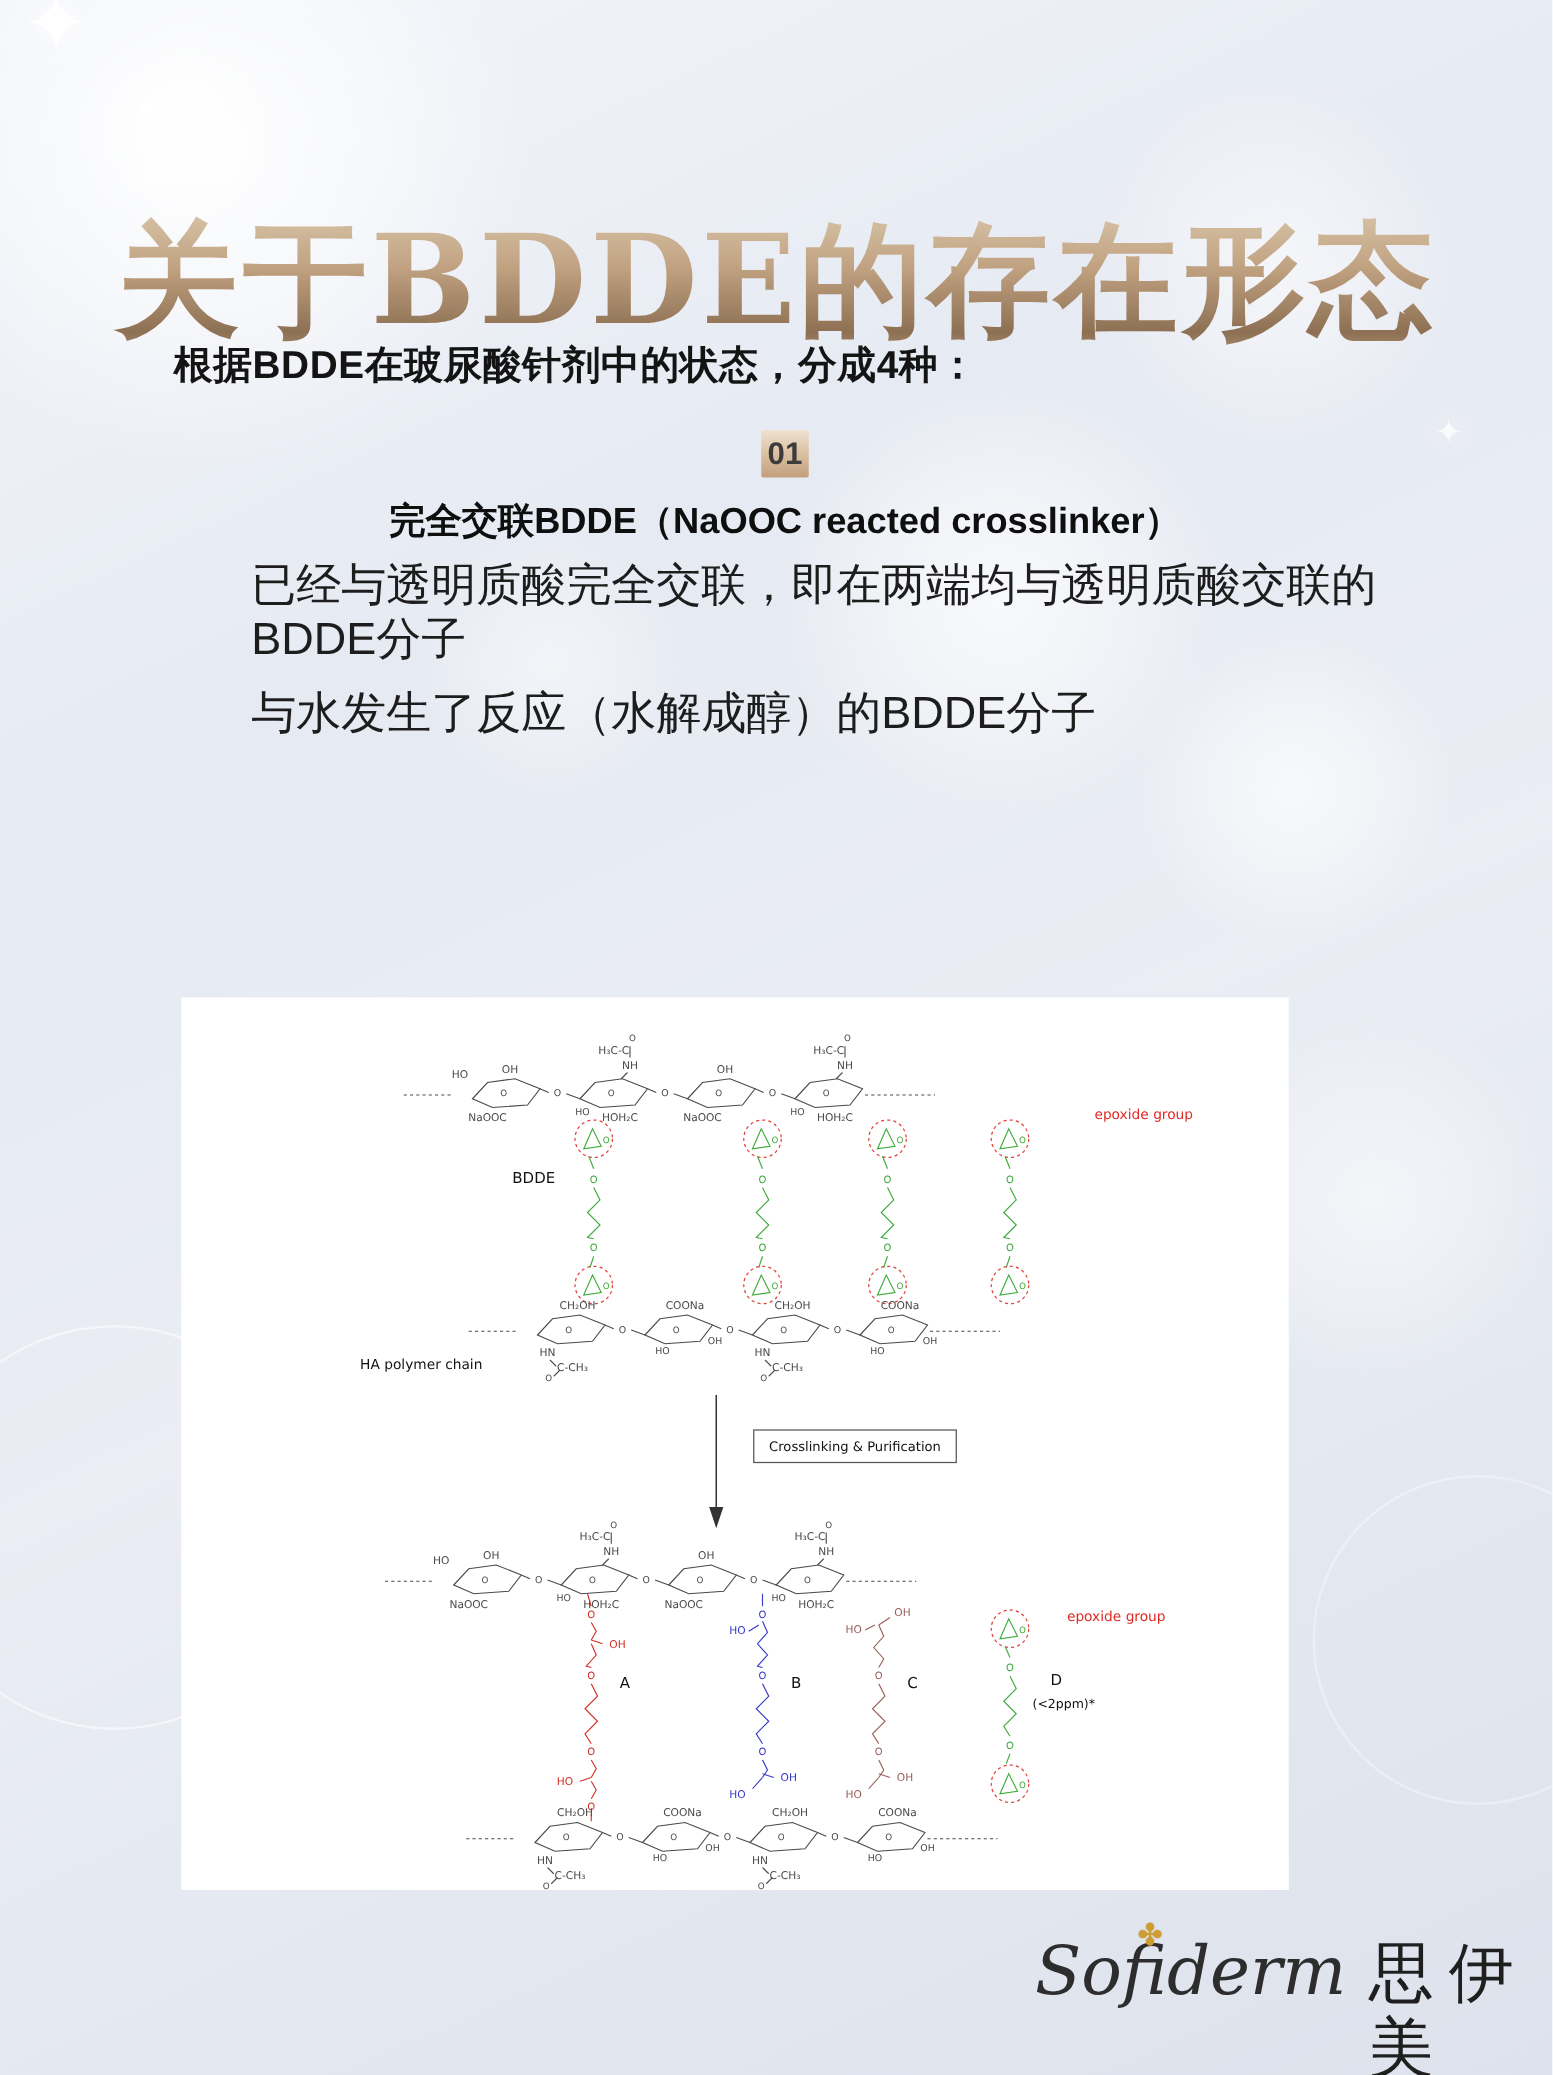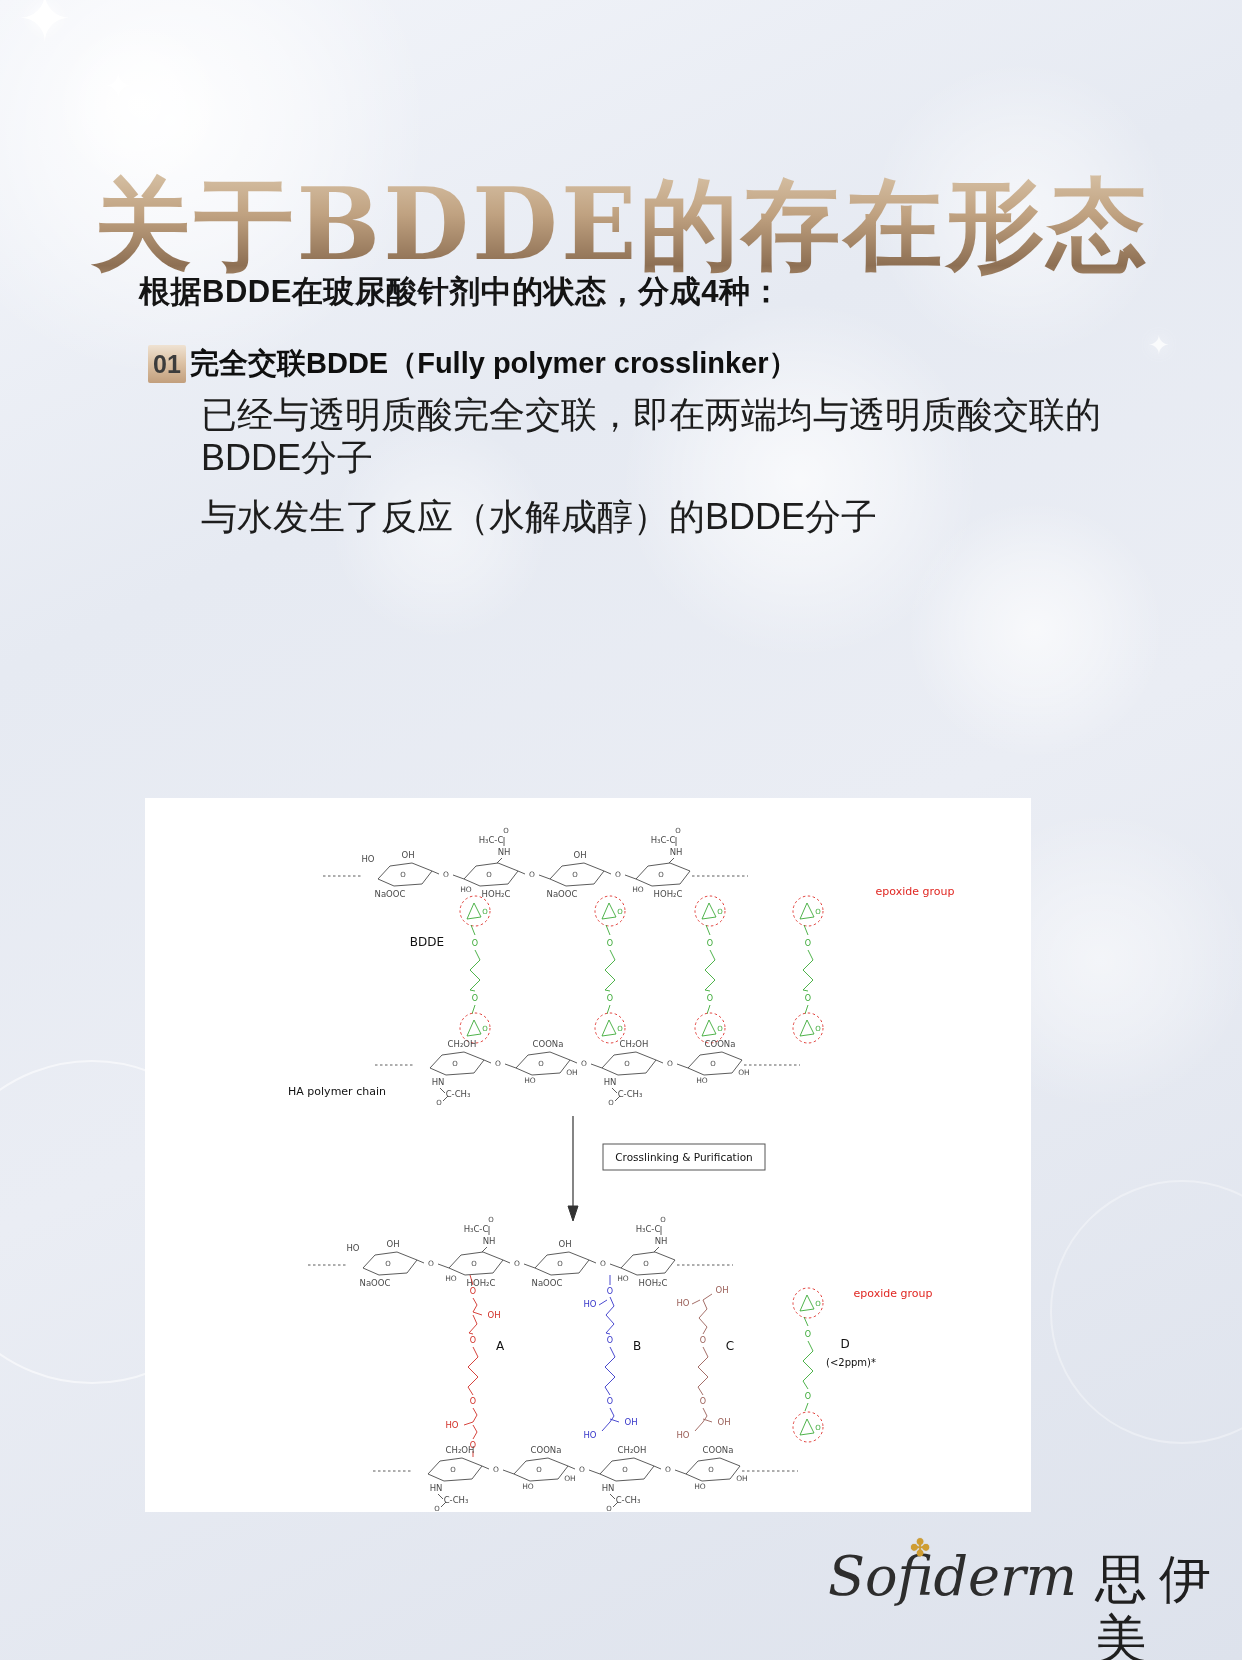--- a/index.html
+++ b/index.html
@@ -28,21 +28,21 @@
   .title{position:absolute;left:0;top:94px;width:100%;text-align:center;
          font-family:"DejaVu Serif","Liberation Serif",serif;font-weight:700;
          font-size:99px;letter-spacing:3px;line-height:1.3;
          background:linear-gradient(180deg,#dcc9ae 0%,#c0a281 42%,#8d6f53 82%,#b59878 100%);
          -webkit-background-clip:text;background-clip:text;color:transparent;-webkit-text-fill-color:transparent;}
 
   .intro{position:absolute;left:139px;top:271px;font-size:31px;font-weight:700;color:#141414;letter-spacing:.5px;text-align:center;}
 
   .list{position:absolute;left:148px;top:344px;width:960px;}
   .item{margin-bottom:16px;}
-  .item-head{display:flex;align-items:center;gap:4px;}
+  .item-head{display:flex;align-items:center;gap:15px;flex-direction:column;}
   .badge{width:38px;height:38px;flex:0 0 38px;border-radius:2px;
          background:linear-gradient(180deg,#efe2d2 0%,#ddc3a6 45%,#c29f7d 100%);
          color:#3c3c3c;font-weight:700;font-size:25px;display:flex;align-items:center;justify-content:center;}
   .head-text{font-size:29px;font-weight:700;color:#0f0f0f;}
   .item-desc{margin:9px 0 0 53px;font-size:36px;font-weight:400;color:#1d1d1d;line-height:1.2;}
 
   .panel{position:absolute;left:145px;top:798px;width:886px;height:714px;background:#ffffff;}
   .panel svg{display:block;font-family:"DejaVu Sans",sans-serif;}
 
   .logo{position:absolute;left:828px;top:1550px;display:flex;align-items:flex-start;}
@@ -72,21 +72,21 @@
   <span class="sparkle s3">✦</span>
 
   <h1 class="title">关于BDDE的存在形态</h1>
 
   <div class="intro">根据BDDE在玻尿酸针剂中的状态，分成4种：</div>
 
   <div class="list">
     <div class="item">
       <div class="item-head">
         <div class="badge">01</div>
-        <div class="head-text">完全交联BDDE（Fully polymer crosslinker）</div>
+        <div class="head-text">完全交联BDDE（NaOOC reacted crosslinker）</div>
       </div>
       <div class="item-desc">已经与透明质酸完全交联，即在两端均与透明质酸交联的BDDE分子</div>
     </div>
     <div class="item">
       <div class="item-desc">与水发生了反应（水解成醇）的BDDE分子</div>
     </div>
   </div>
 
   <div class="panel">
     <svg id="chem-svg" width="886" height="714" viewBox="0 0 886 714" xmlns="http://www.w3.org/2000/svg">

